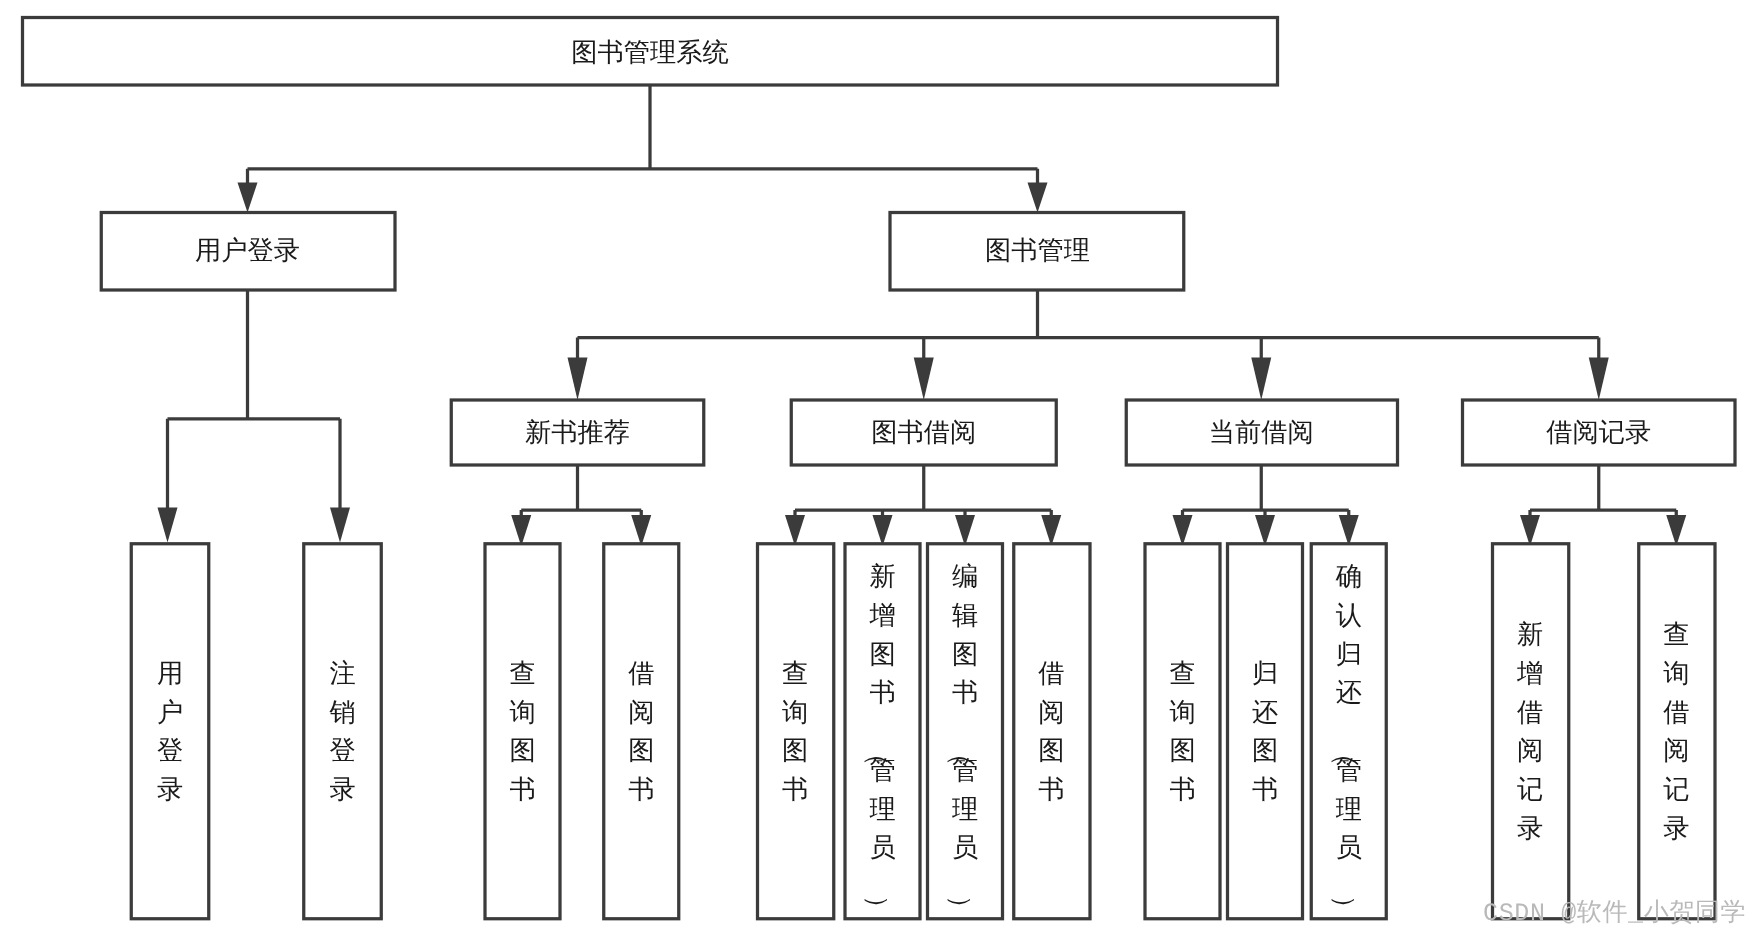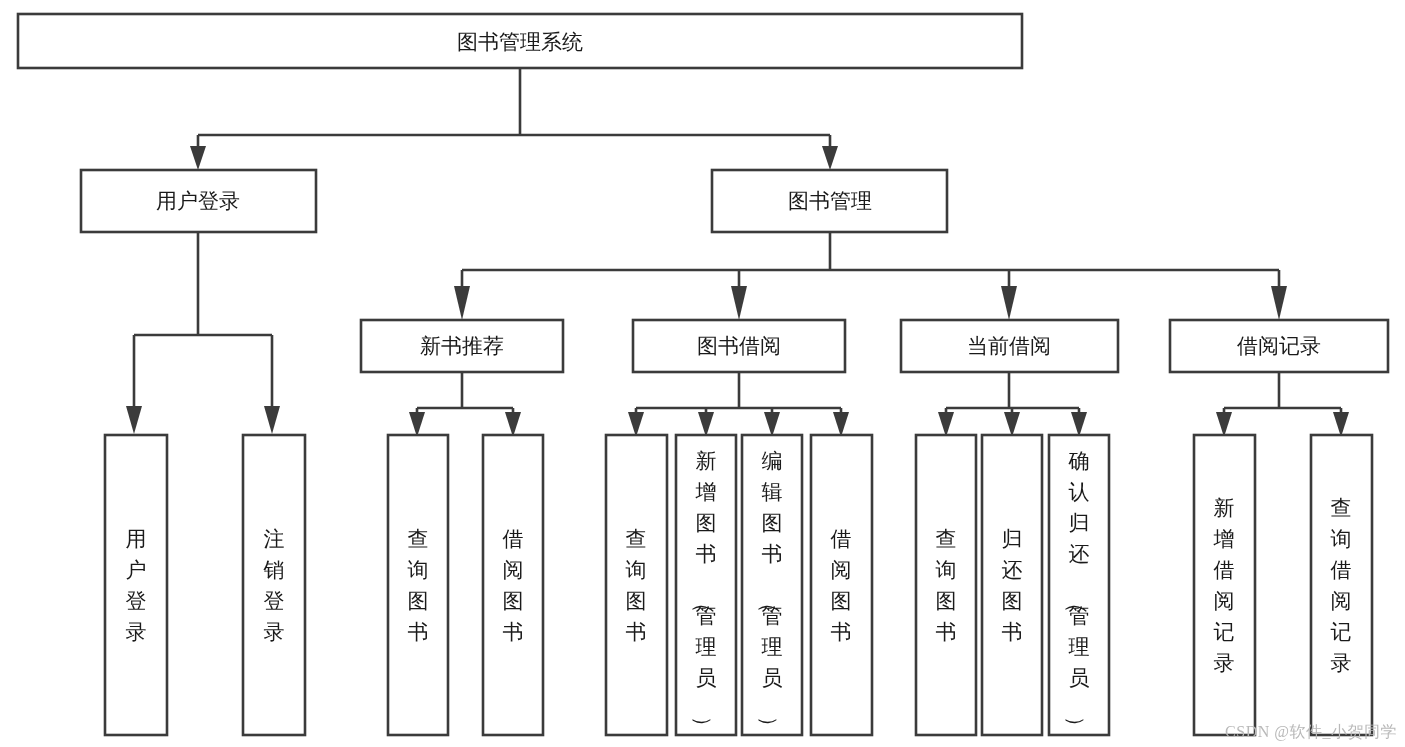--- a/index.html
+++ b/index.html
@@ -46,22 +46,22 @@
   .node-label-vertical {
     fill: #1a1a1a;
     font-family: "Liberation Sans", "DejaVu Sans", sans-serif;
     font-size: 21px;
     text-anchor: middle;
   }
   .watermark {
     position: absolute;
     right: 8px;
     bottom: 4px;
-    font-family: Liberation Serif, serif;
-    font-size: 16px;
+    font-family: Liberation Mono, monospace;
+    font-size: 20px;
     color: #b9b9b9;
     letter-spacing: 0.5px;
     white-space: nowrap;
     user-select: none;
   }
 </style>
 </head>
 <body>
 
 <svg id="diagram" viewBox="0 0 1405 747" xmlns="http://www.w3.org/2000/svg">

